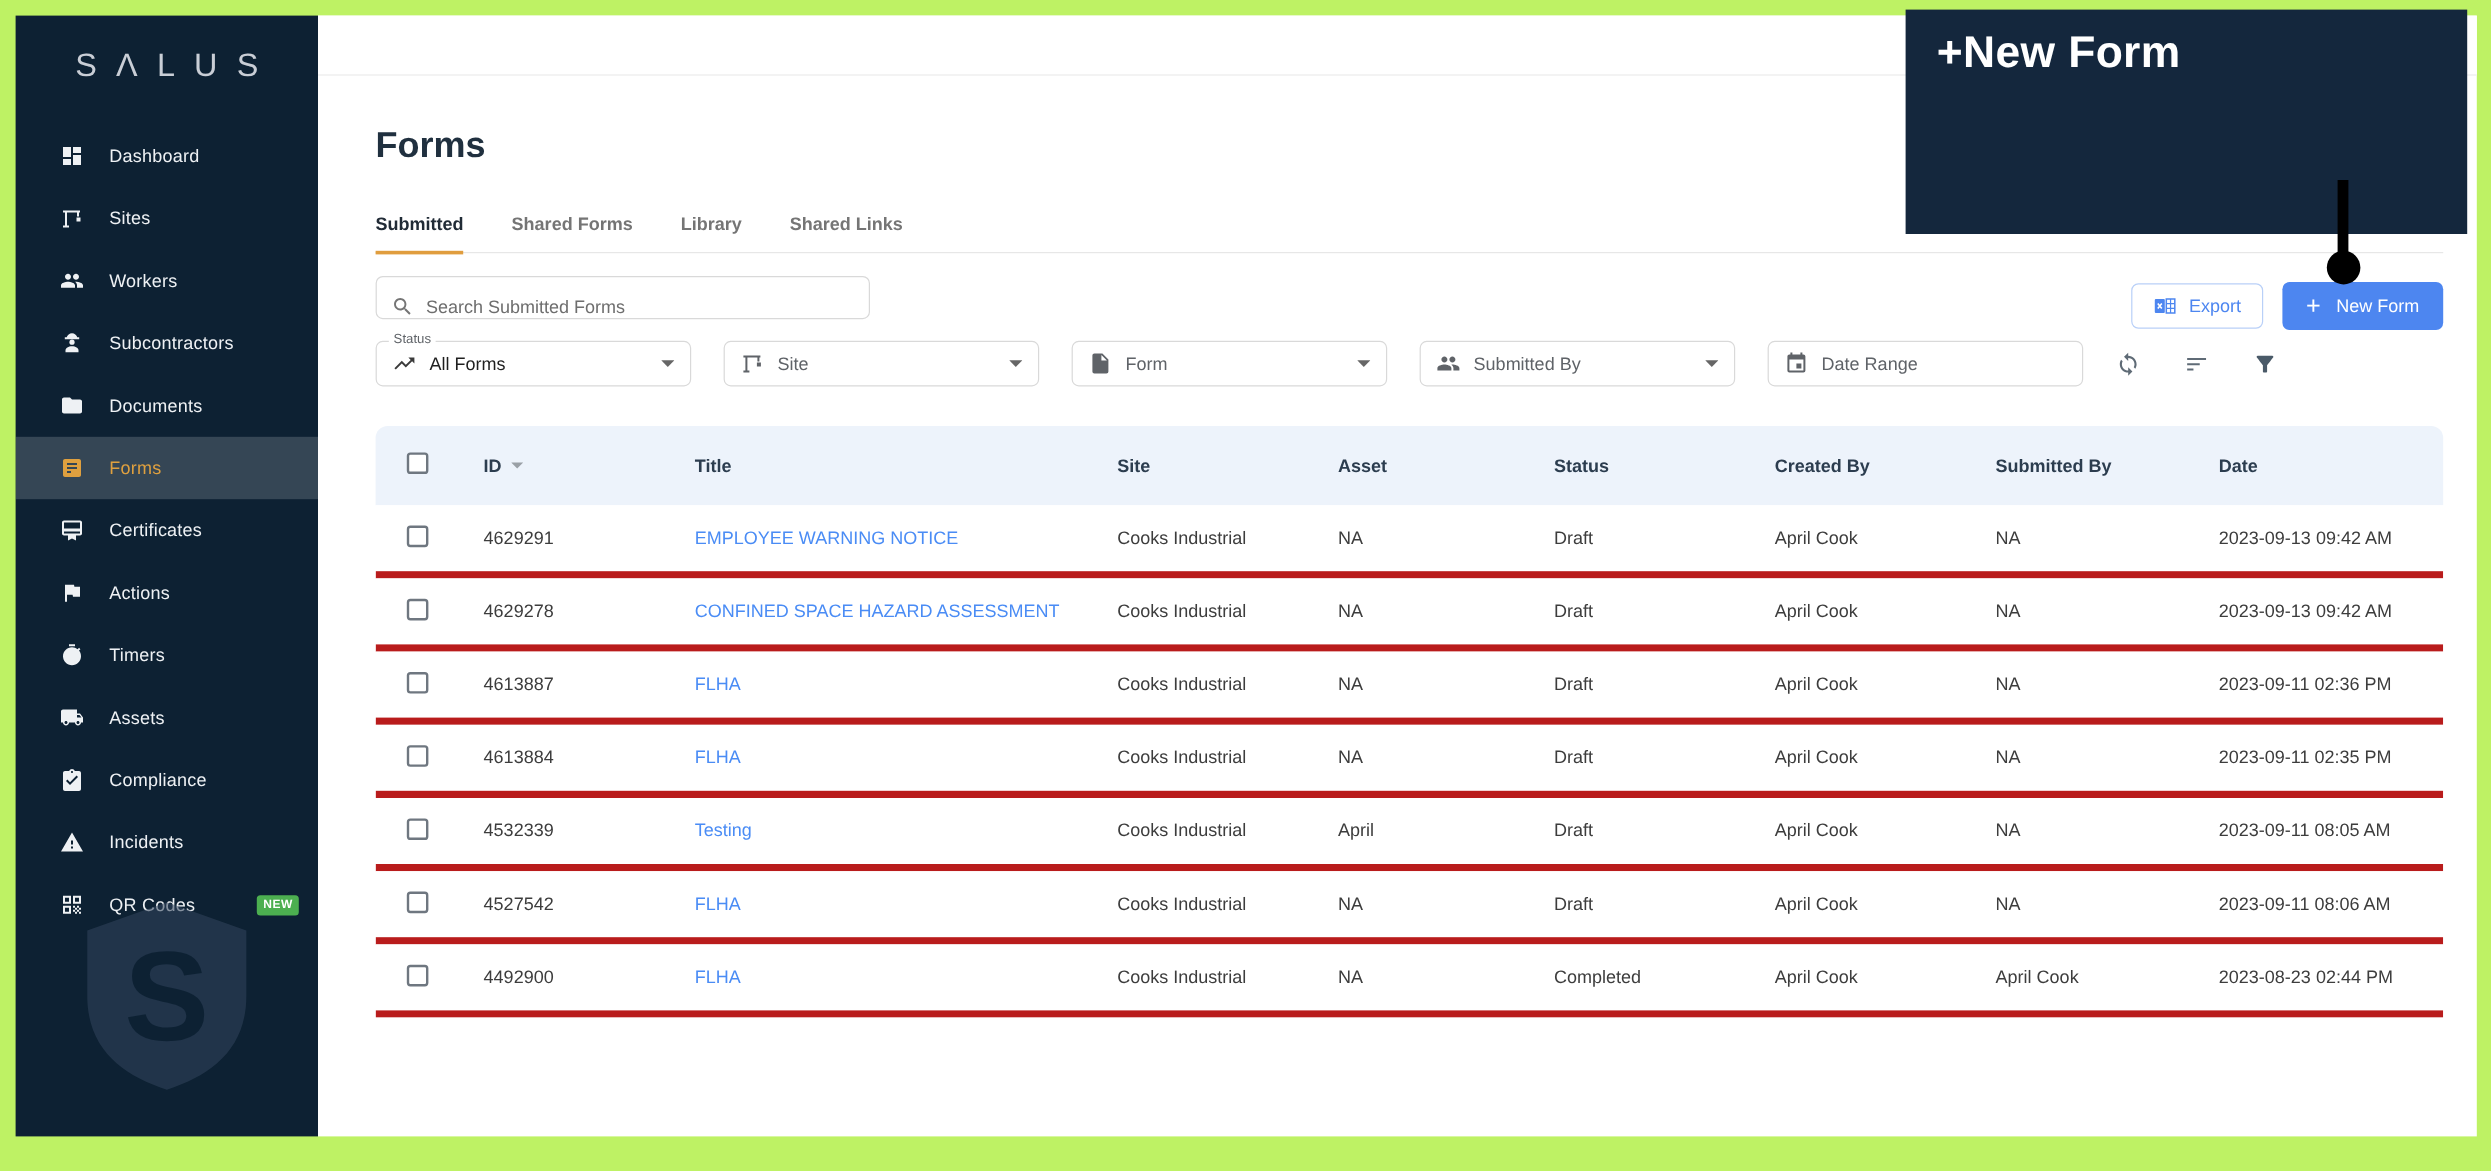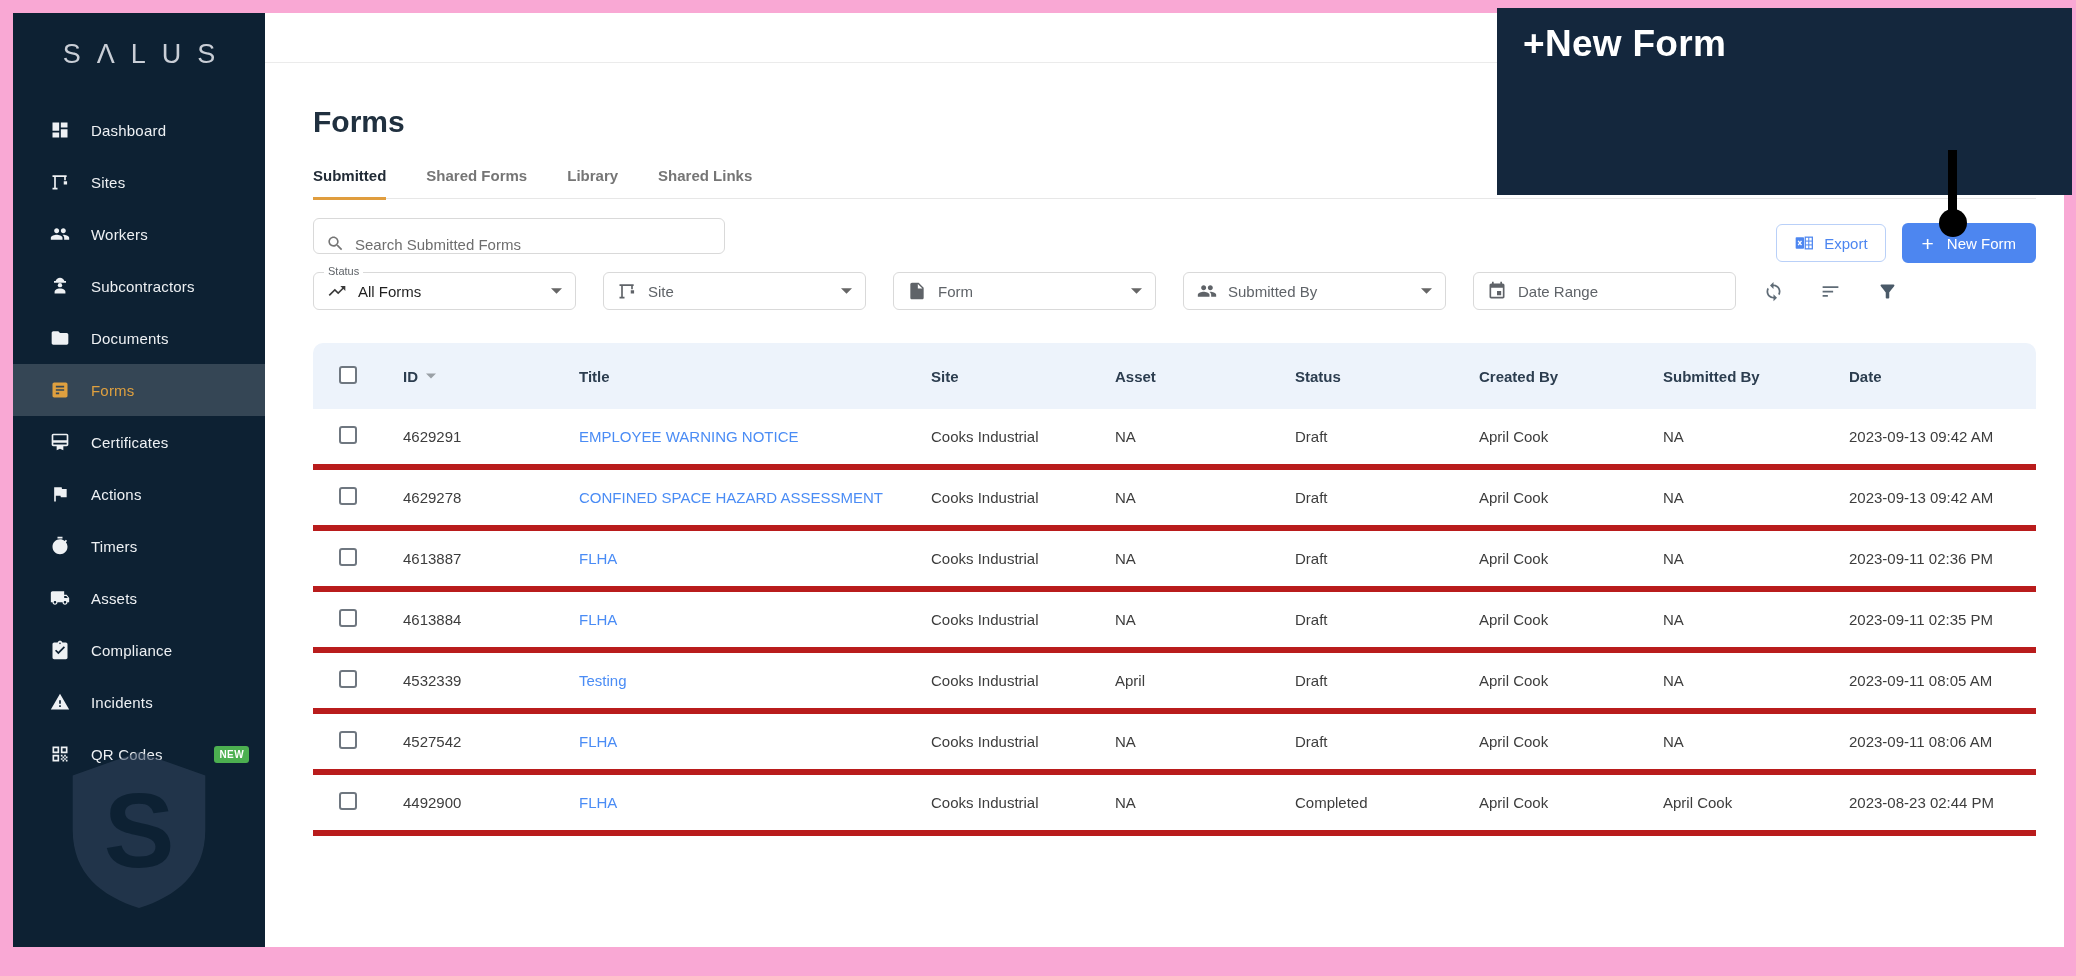--- a/index.html
+++ b/index.html
@@ -1,18 +1,18 @@
 <!DOCTYPE html>
 <html><head>
 <meta charset="utf-8">
 <style>
   * { box-sizing: border-box; margin: 0; padding: 0; }
   body { margin:0; background:#ffffff; width:2076px; height:976px; overflow:hidden;
          font-family:"Liberation Sans", sans-serif; }
-  .canvas { position:relative; width:2076px; height:976px; background:#f9a8d4; }
+  .canvas { position:relative; width:2076px; height:976px; background:#bef264; }
 
   
   .app { position:absolute; left:13px; top:13px; right:13px; bottom:29px; display:flex; }
 
   
   .sidebar { width:252px; flex:0 0 252px; background:#0d2133; color:#fff; position:relative; overflow:hidden; }
   .logo { text-align:center; padding:26px 0 0 16px; font-size:27px; font-weight:500;
           letter-spacing:16px; color:#c9ced6; }
   .nav { margin-top:34px; }
   .nav-item { height:52px; display:flex; align-items:center; padding:0 16px 0 37px; cursor:pointer; color:#eef1f4; }
@@ -24,21 +24,21 @@
                padding:3px 5px; border-radius:3px; letter-spacing:.4px; }
   .watermark { position:absolute; bottom:36px; left:50%; transform:translateX(-50%); width:156px; height:162px; }
 
   
   .main { flex:1; background:#fff; position:relative; }
   .topbar { height:50px; border-bottom:1px solid #ebebeb; background:#fff; }
   .content { padding:0 28px 0 48px; }
   h1.page-title { margin-top:42px; font-size:30px; font-weight:600; color:#20303f; }
 
   
-  .tabs { display:flex; gap:40px; margin-top:28px; border-bottom:1px solid #e7e7e7; }
+  .tabs { display:flex; gap:40px; margin-top:40px; border-bottom:1px solid #e7e7e7; }
   .tab { padding-bottom:13px; font-size:15px; font-weight:600; color:#757575; cursor:pointer;
          border-bottom:3px solid transparent; margin-bottom:-2px; }
   .tab.active { color:#212b36; border-bottom-color:#e09d3e; }
 
   
   .toolbar { display:flex; align-items:center; margin-top:17px; height:40px; }
   .search { width:412px; height:36px; border:1px solid #d9d9d9; border-radius:6px;
             display:flex; align-items:flex-end; padding:0 12px; gap:10px; background:#fff; }
   .search svg { width:19px; height:19px; fill:#757575; flex:0 0 auto; }
   .search input { border:none; outline:none; font-size:15px; color:#444; width:100%; background:transparent; }
@@ -78,21 +78,21 @@
            font-size:15px; font-weight:700; color:#2c3d4f; }
   .rows-clip { max-height:517px; overflow:hidden; }
   .trow { height:61px; border-bottom:6px solid #b91c1c; font-size:15px; color:#3d3d3d; background:#fff; }
   .checkbox { width:18px; height:18px; border:2px solid #6f7780; border-radius:3px; background:#fff;
               display:inline-block; cursor:pointer; }
   .id-head { display:flex; align-items:center; gap:8px; }
   .id-head svg { width:10px; height:6px; fill:#9aa0a6; }
   a.form-link { color:#4a8cf5; text-decoration:none; font-weight:500; cursor:pointer; }
 
   
-  .callout { position:absolute; top:8px; right:4px; width:575px; min-height:187px; background:#14273d;
+  .callout { position:absolute; top:8px; right:20px; width:468px; min-height:187px; background:#14273d;
              color:#fff; padding:15px 26px 20px 26px; z-index:40; }
   .callout-title { font-size:37px; font-weight:700; letter-spacing:.3px; }
   .callout-body { font-size:29px; font-weight:400; line-height:1.17; margin-top:4px; letter-spacing:.2px; }
   .pointer-line { position:absolute; left:1948px; top:150px; width:9px; height:64px; background:#000; z-index:41; }
   .pointer-dot { position:absolute; left:1939px; top:209px; width:28px; height:28px; border-radius:50%;
                  background:#000; z-index:41; }
 </style>
 </head>
 <body>
 

